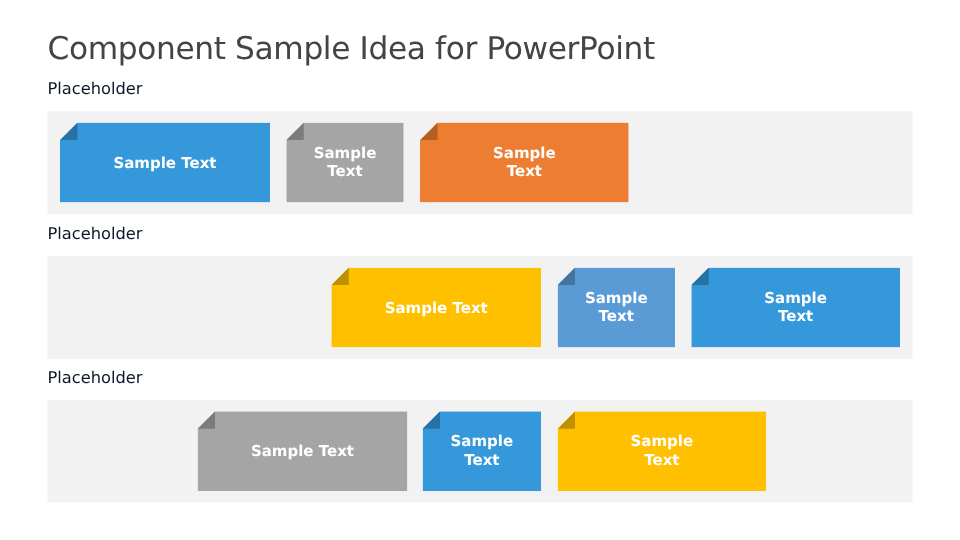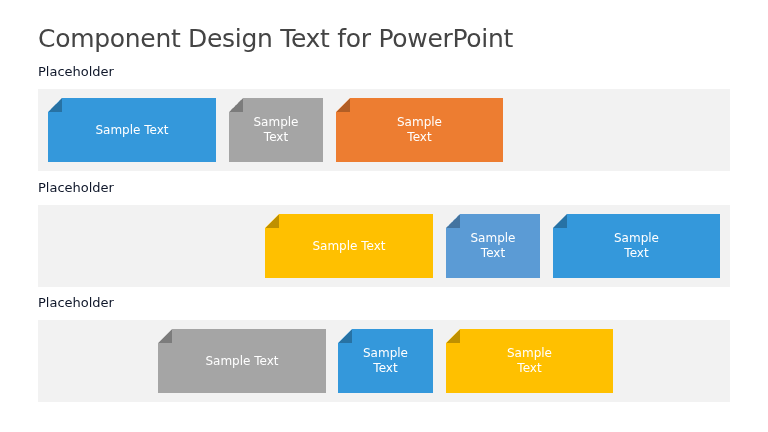--- a/index.html
+++ b/index.html
@@ -1,31 +1,31 @@
 <!DOCTYPE html>
 <html><head>
 <meta charset="utf-8">
 <style>
   html, body { margin:0; padding:0; }
   body { width:768px; height:432px; background:#ffffff; position:relative; overflow:hidden;
          font-family:"DejaVu Sans", "Liberation Sans", sans-serif; }
   .title { position:absolute; left:38px; top:24px; font-size:25px; color:#444444; letter-spacing:-0.3px; white-space:nowrap; }
   .label { position:absolute; left:38px; font-size:13px; color:#0f172a; }
-  .band { position:absolute; left:38px; width:692px; height:82px; background:#f2f2f2; }
+  .band { position:absolute; left:38px; width:692px; height:82px; background:#f2f2f2;font-weight:bold; }
   .card { position:absolute; height:64px; color:#ffffff; font-size:12px; line-height:15px;
           display:flex; align-items:center; justify-content:center; text-align:center;
           clip-path: polygon(14px 0, 100% 0, 100% 100%, 0 100%, 0 14px); }
   .fold { position:absolute; left:0; top:0; width:14px; height:14px;
           background:linear-gradient(135deg, transparent 50%, rgba(0,0,0,0.25) 50%); }
   .card span { position:relative; }
 </style>
 </head>
 <body>
 
-<div class="title">Component Design Text for PowerPoint</div>
+<div class="title">Component Sample Idea for PowerPoint</div>
 
 <div class="label" style="top:64px;">Placeholder</div>
 <div class="band" style="top:89px;">
   <div class="card" style="left:10px; width:168px; top:9px; background:#3498db;">
     <div class="fold"></div>
     <span>Sample Text</span>
   </div>
   <div class="card" style="left:191px; width:94px; top:9px; background:#a5a5a5;">
     <div class="fold"></div>
     <span style="white-space:pre-line;">Sample

